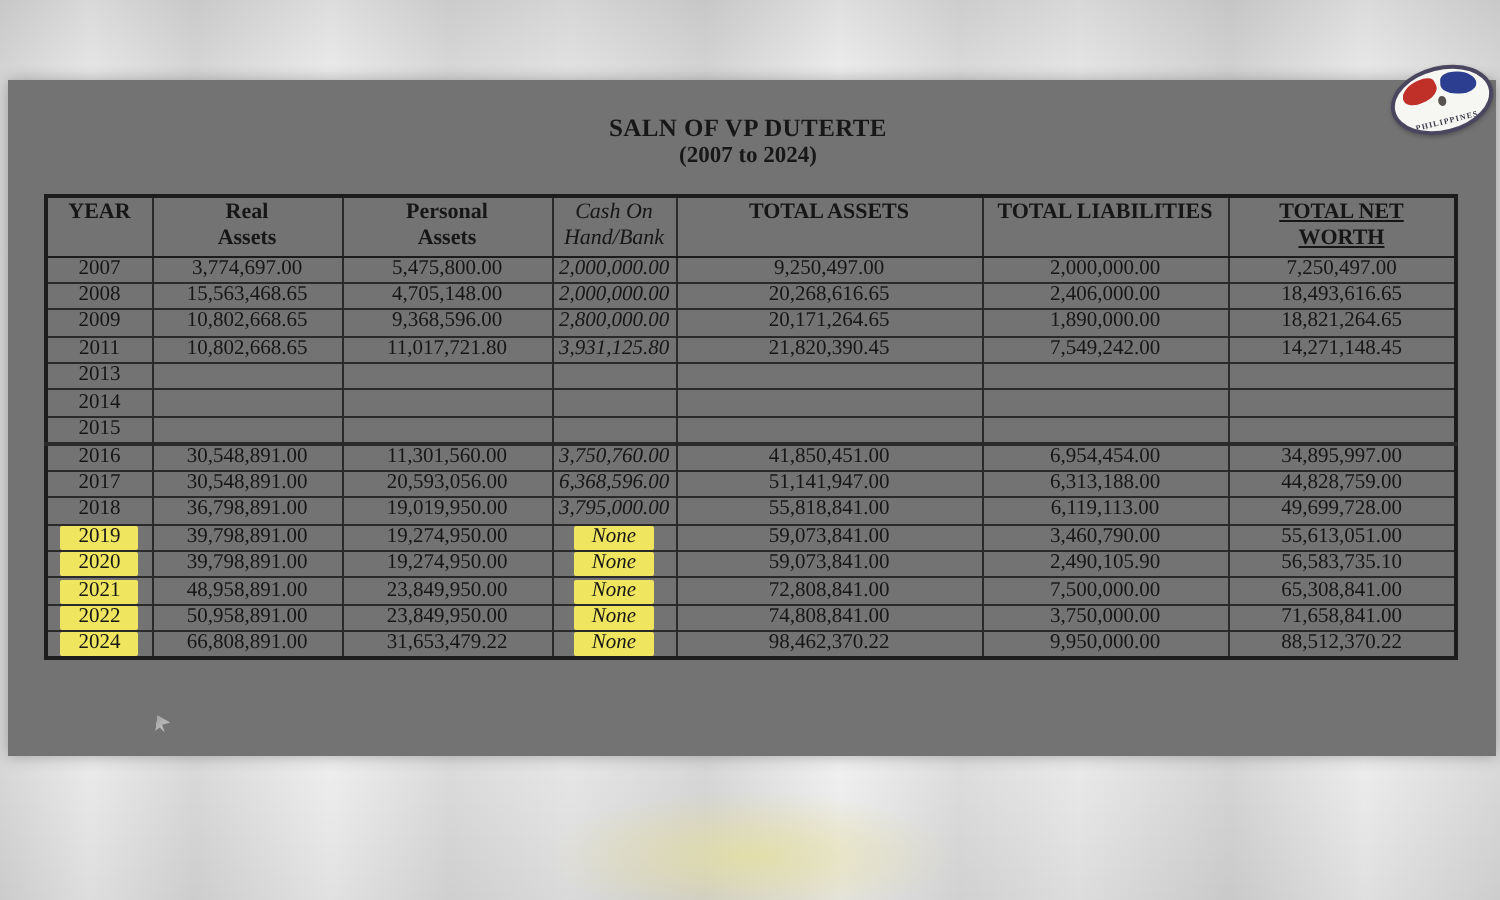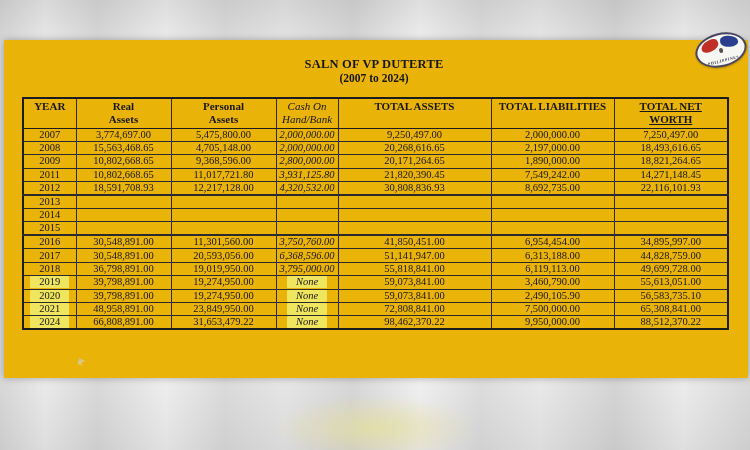--- a/index.html
+++ b/index.html
@@ -7,21 +7,21 @@
   body {
     font-family: "Liberation Serif", "DejaVu Serif", serif;
     background:
       radial-gradient(ellipse 140px 45px at 50% 428px, rgba(231,224,155,0.75), rgba(231,224,155,0) 72%),
       linear-gradient(180deg, rgba(0,0,0,0.07) 0%, rgba(0,0,0,0) 10%, rgba(0,0,0,0) 86%, rgba(0,0,0,0.05) 100%),
       linear-gradient(90deg,#d6d6d6 0%,#e9e9e9 6%,#d8d8d8 13%,#ededed 22%,#dadada 30%,#e5e5e5 38%,#d6d6d6 47%,#efefef 56%,#dcdcdc 64%,#e8e8e8 72%,#d4d4d4 82%,#ebebeb 91%,#d8d8d8 100%);
     position:relative;
   }
   .page {
     position:absolute; left:4px; top:40px; width:744px; height:338px;
-    background:#eab308;
+    background:#737373;
     box-shadow:0 0 7px rgba(0,0,0,0.28);
   }
   .titles { position:absolute; top:17px; left:0; width:740px; text-align:center; color:#171717; }
   .title-1 { font-size:12.5px; font-weight:bold; letter-spacing:0.2px; }
   .title-2 { font-size:11.5px; font-weight:bold; }
 
   
   .logo { position:absolute; top:33px; right:3px; width:52px; height:34px; transform:rotate(-14deg); z-index:5; }
   .logo-oval { width:100%; height:100%; border-radius:50%; background:#f6f6f2; border:2px solid #4a465f;
     position:relative; overflow:hidden; box-shadow:0 1px 2px rgba(0,0,0,0.25); }
@@ -124,50 +124,41 @@
           <td><span class="cellv">9,250,497.00</span></td>
           <td><span class="cellv">2,000,000.00</span></td>
           <td><span class="cellv">7,250,497.00</span></td>
         </tr>
         <tr>
           <td><span class="cellv">2008</span></td>
           <td><span class="cellv">15,563,468.65</span></td>
           <td><span class="cellv">4,705,148.00</span></td>
           <td><span class="cellv">2,000,000.00</span></td>
           <td><span class="cellv">20,268,616.65</span></td>
-          <td><span class="cellv">2,197,000.00</span></td>
+          <td><span class="cellv">2,406,000.00</span></td>
           <td><span class="cellv">18,493,616.65</span></td>
         </tr>
         <tr>
           <td><span class="cellv">2009</span></td>
           <td><span class="cellv">10,802,668.65</span></td>
           <td><span class="cellv">9,368,596.00</span></td>
           <td><span class="cellv">2,800,000.00</span></td>
           <td><span class="cellv">20,171,264.65</span></td>
           <td><span class="cellv">1,890,000.00</span></td>
           <td><span class="cellv">18,821,264.65</span></td>
         </tr>
         <tr>
           <td><span class="cellv">2011</span></td>
           <td><span class="cellv">10,802,668.65</span></td>
           <td><span class="cellv">11,017,721.80</span></td>
           <td><span class="cellv">3,931,125.80</span></td>
           <td><span class="cellv">21,820,390.45</span></td>
           <td><span class="cellv">7,549,242.00</span></td>
           <td><span class="cellv">14,271,148.45</span></td>
         </tr>
-        <tr class="thick">
-          <td><span class="cellv">2012</span></td>
-          <td><span class="cellv">18,591,708.93</span></td>
-          <td><span class="cellv">12,217,128.00</span></td>
-          <td><span class="cellv">4,320,532.00</span></td>
-          <td><span class="cellv">30,808,836.93</span></td>
-          <td><span class="cellv">8,692,735.00</span></td>
-          <td><span class="cellv">22,116,101.93</span></td>
-        </tr>
         <tr>
           <td><span class="cellv">2013</span></td>
           <td><span class="cellv"></span></td>
           <td><span class="cellv"></span></td>
           <td><span class="cellv"></span></td>
           <td><span class="cellv"></span></td>
           <td><span class="cellv"></span></td>
           <td><span class="cellv"></span></td>
         </tr>
         <tr>
@@ -236,20 +227,29 @@
         <tr>
           <td><span class="cellv hl">2021</span></td>
           <td><span class="cellv">48,958,891.00</span></td>
           <td><span class="cellv">23,849,950.00</span></td>
           <td><span class="cellv hl">None</span></td>
           <td><span class="cellv">72,808,841.00</span></td>
           <td><span class="cellv">7,500,000.00</span></td>
           <td><span class="cellv">65,308,841.00</span></td>
         </tr>
         <tr>
+          <td><span class="cellv hl">2022</span></td>
+          <td><span class="cellv">50,958,891.00</span></td>
+          <td><span class="cellv">23,849,950.00</span></td>
+          <td><span class="cellv hl">None</span></td>
+          <td><span class="cellv">74,808,841.00</span></td>
+          <td><span class="cellv">3,750,000.00</span></td>
+          <td><span class="cellv">71,658,841.00</span></td>
+        </tr>
+        <tr>
           <td><span class="cellv hl">2024</span></td>
           <td><span class="cellv">66,808,891.00</span></td>
           <td><span class="cellv">31,653,479.22</span></td>
           <td><span class="cellv hl">None</span></td>
           <td><span class="cellv">98,462,370.22</span></td>
           <td><span class="cellv">9,950,000.00</span></td>
           <td><span class="cellv">88,512,370.22</span></td>
         </tr>
       </tbody>
   </table>

